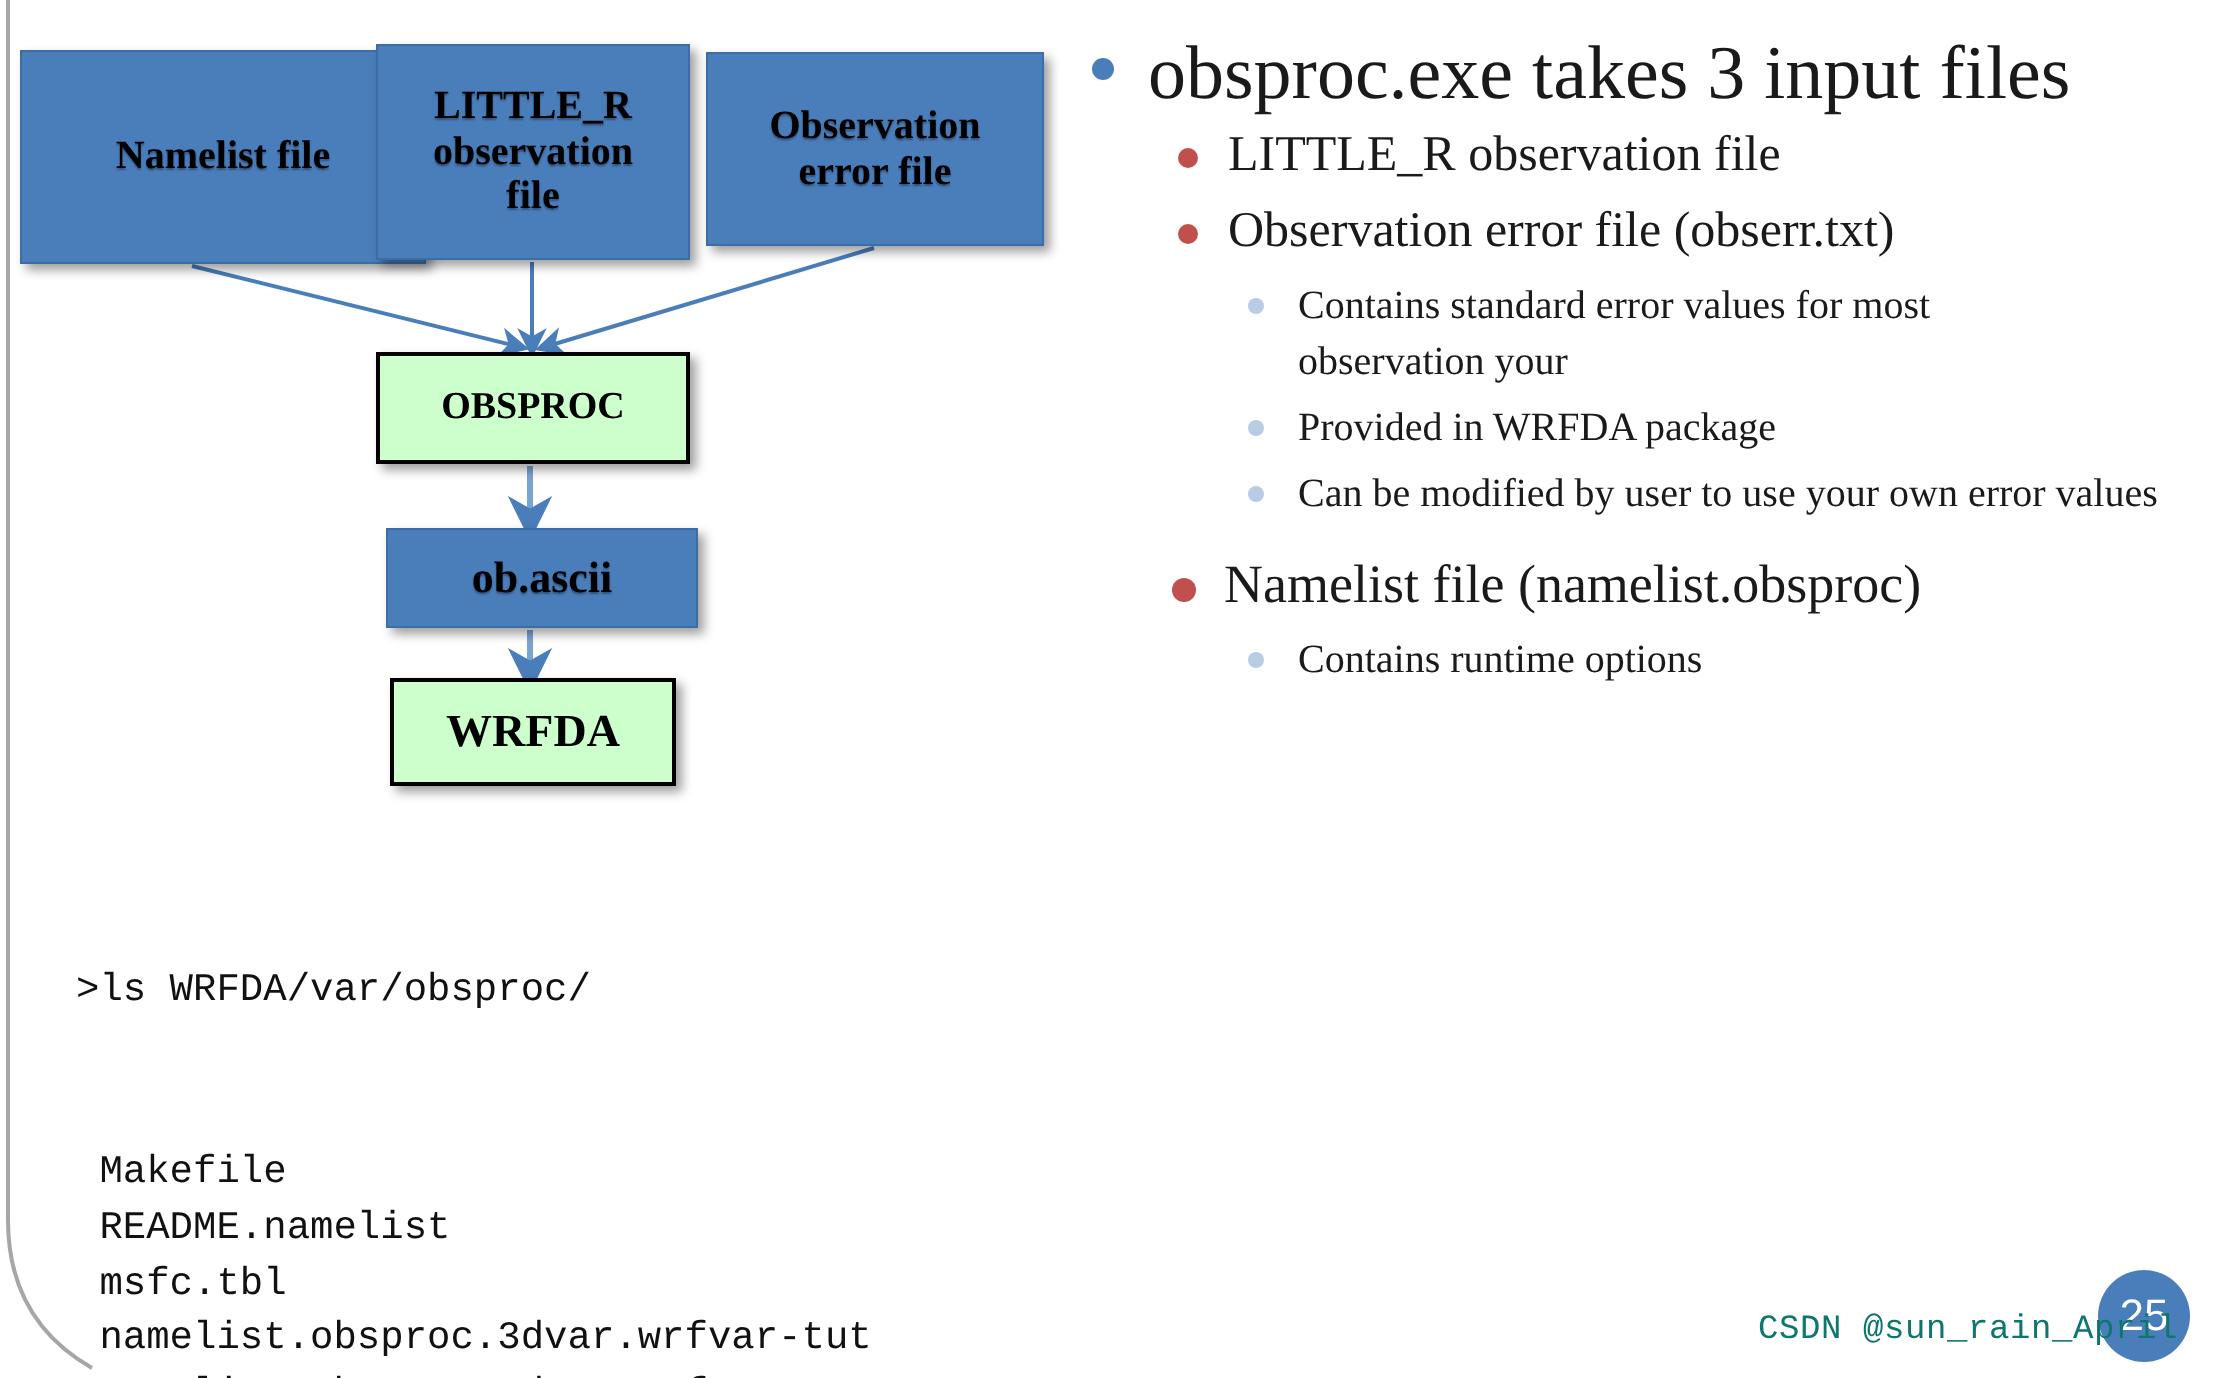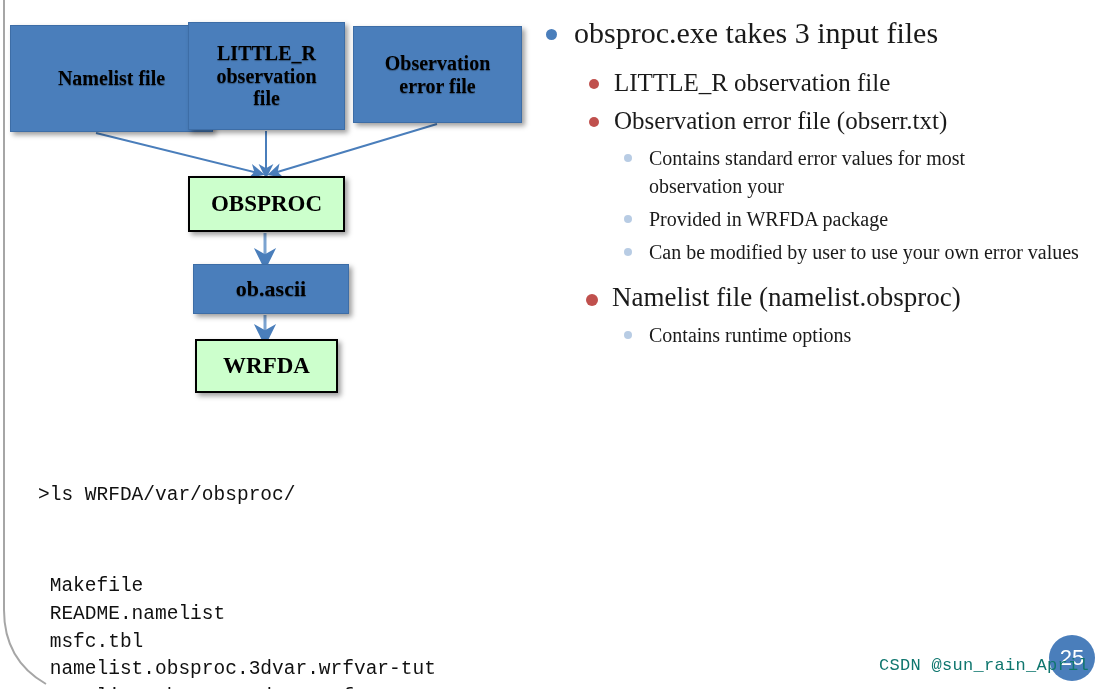--- a/index.html
+++ b/index.html
@@ -55,21 +55,21 @@
   .fbox.green {
     background: #ccffcc;
     color: #000000;
     border: 2px solid #000000;
     box-shadow: 3px 3px 5px rgba(0,0,0,0.38);
   }
 
   #box-namelist      { left: 10px;  top: 25px;  width: 203px; height: 107px; font-size: 20px; }
   #box-littler       { left: 188px; top: 22px;  width: 157px; height: 108px; font-size: 20px; }
   #box-obserr        { left: 353px; top: 26px;  width: 169px; height: 97px;  font-size: 20px; }
-  #box-obsproc       { left: 188px; top: 176px; width: 157px; height: 56px;  font-size: 23px; }
+  #box-obsproc       { left: 188px; top: 176px; width: 157px; height: 56px;  font-size: 19px; }
   #box-obascii       { left: 193px; top: 264px; width: 156px; height: 50px;  font-size: 22px; }
   #box-wrfda         { left: 195px; top: 339px; width: 143px; height: 54px;  font-size: 23px; }
 
   .flow-svg {
     position: absolute;
     left: 0; top: 0;
     width: 540px; height: 410px;
   }
 
   
@@ -102,23 +102,23 @@
   .bl .dot {
     position: absolute;
     border-radius: 50%;
     display: block;
   }
   .bl .txt { display: block; }
 
   
   .lvl1 {
     padding-left: 38px;
-    font-size: 30px;
+    font-size: 38px;
     line-height: 1.25;
-    margin-bottom: 15px;
+    margin-bottom: 0;
   }
   .lvl1 .dot {
     width: 11px; height: 11px;
     background: #4a7ebb;
     left: 10px; top: 15px;
   }
   
   .lvl2 {
     padding-left: 78px;
     font-size: 25px;

